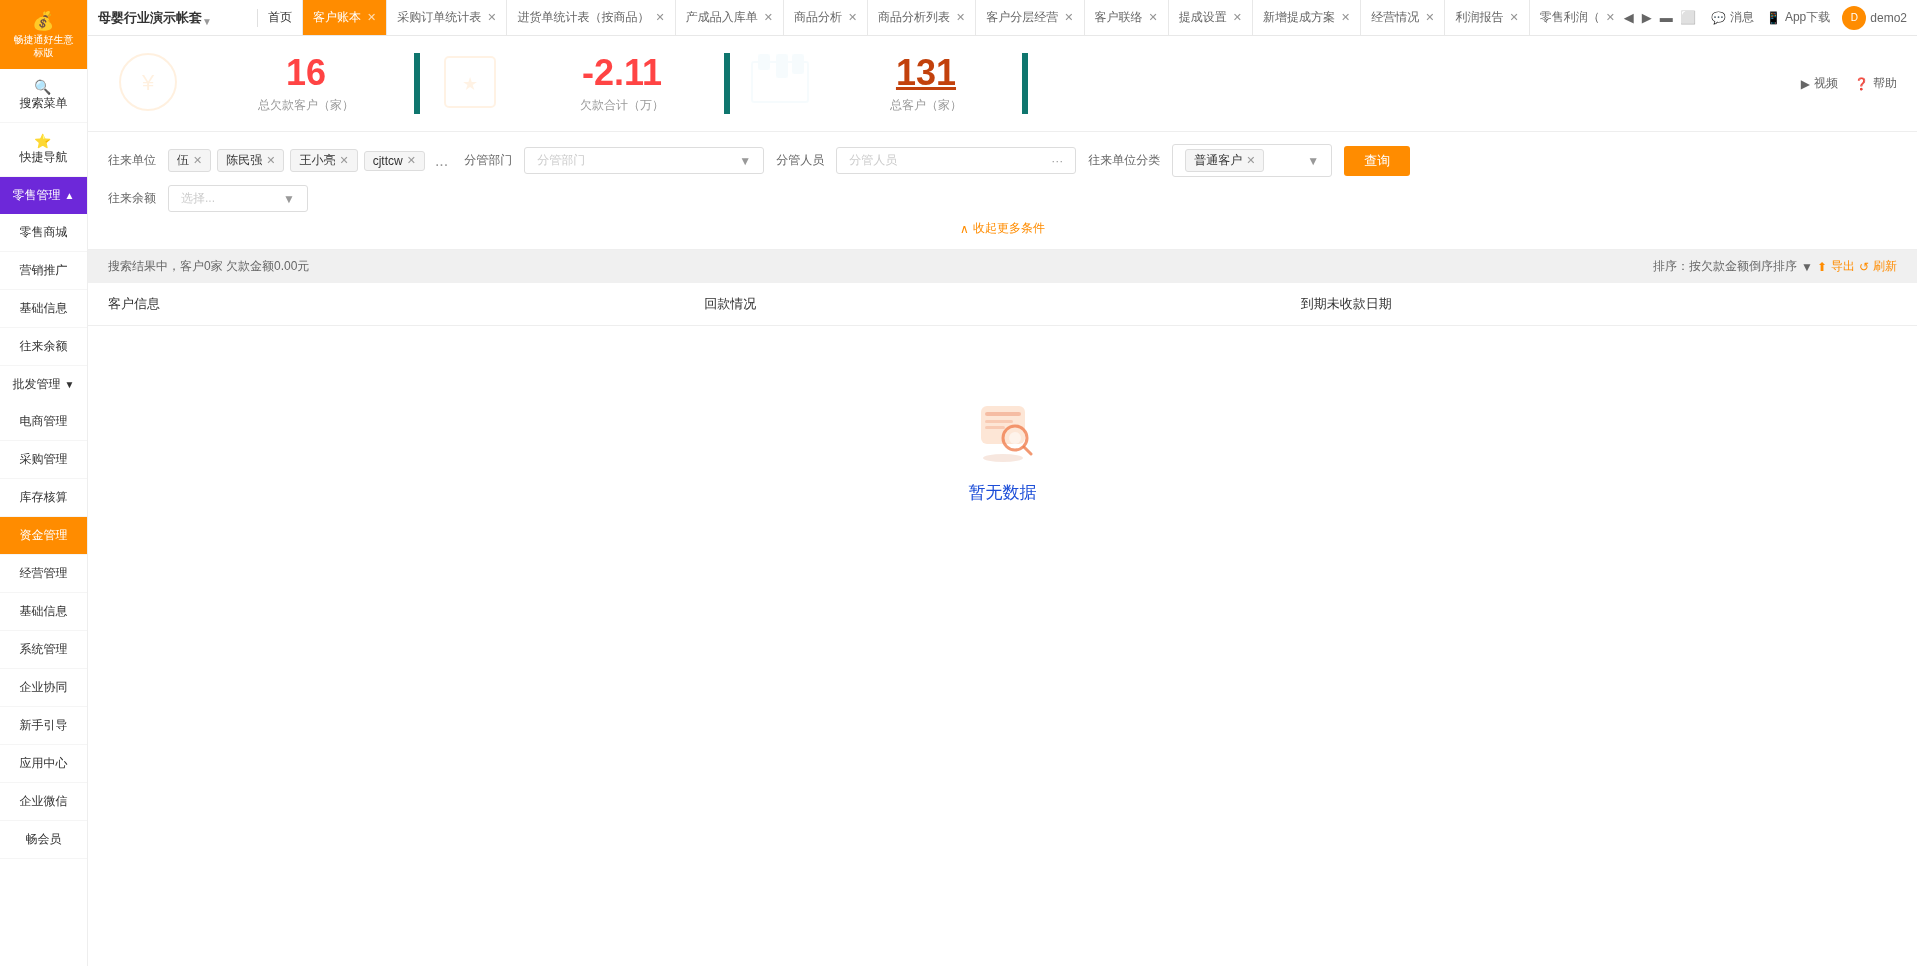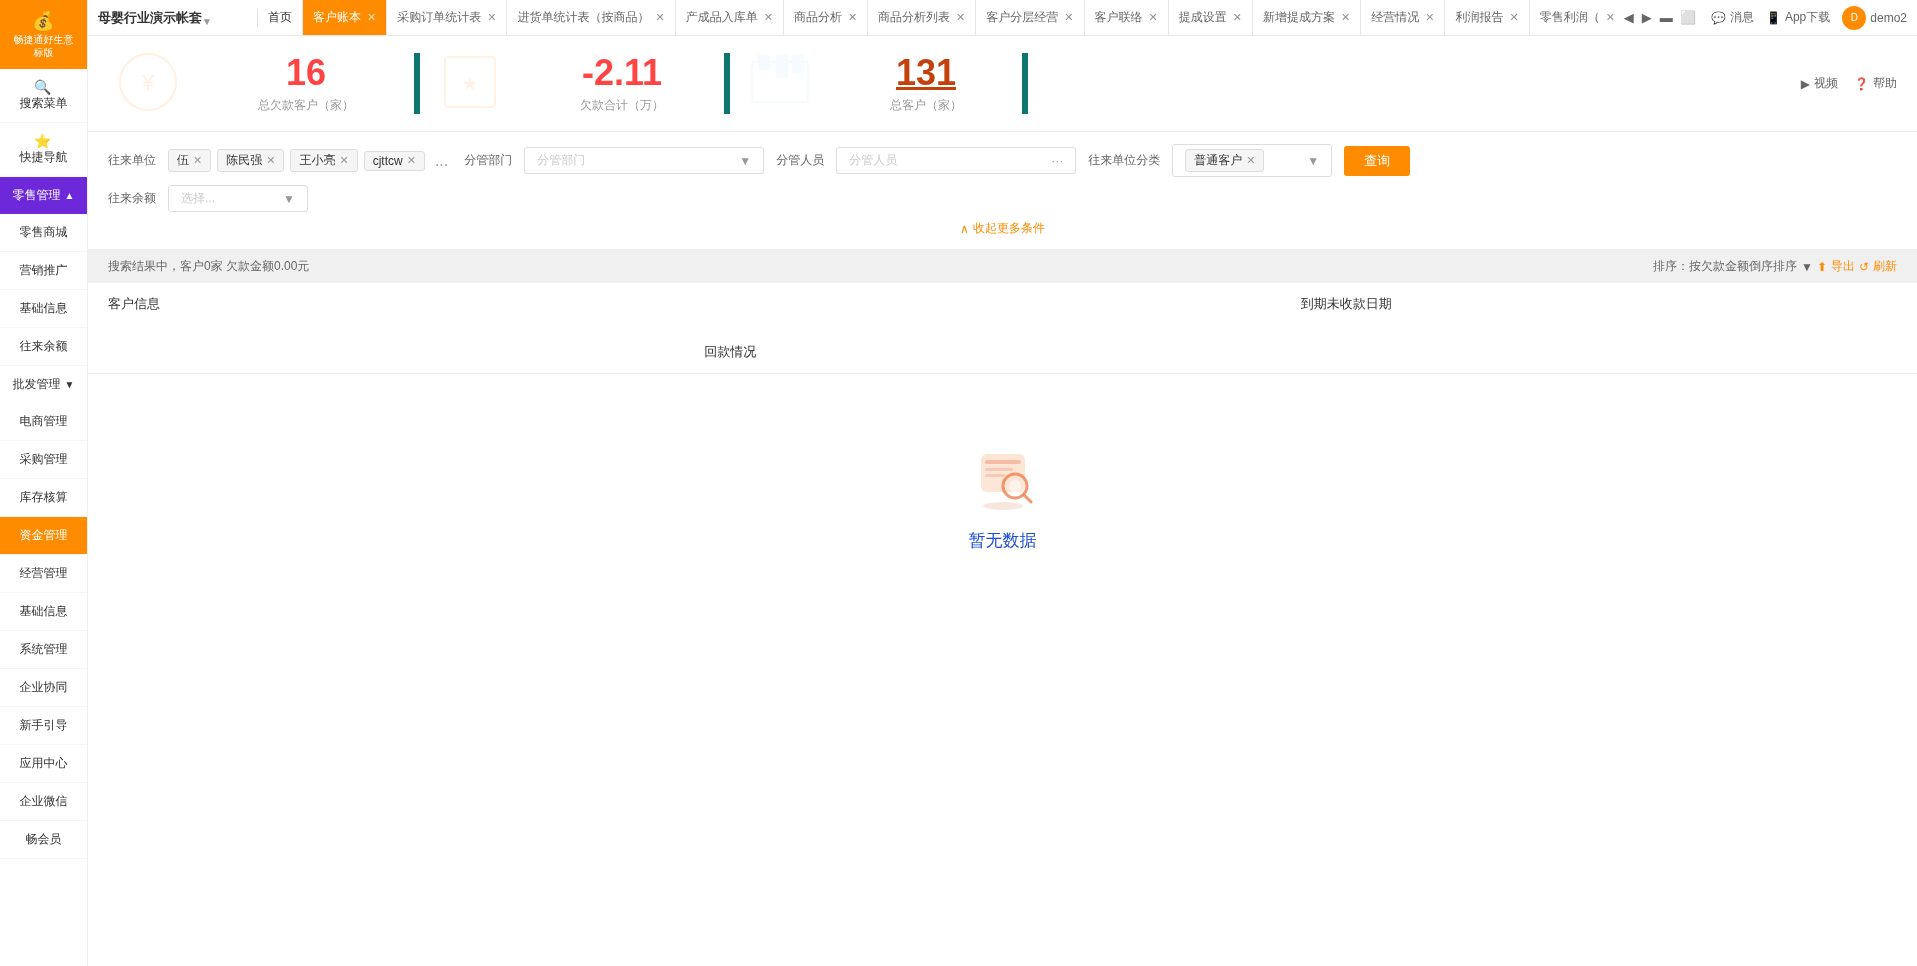--- a/index.html
+++ b/index.html
@@ -58,21 +58,21 @@
     .result-bar { background: #f0f0f0; padding: 8px 20px; display: flex; align-items: center; justify-content: space-between; font-size: 12px; color: #666; flex-shrink: 0; }
     .result-bar-right { display: flex; align-items: center; gap: 4px; }
     .result-sort { display: flex; align-items: center; gap: 4px; cursor: pointer; }
     .result-action { display: flex; align-items: center; gap: 4px; cursor: pointer; color: #ff8c00; }
 
     
     .table-area { flex: 1; background: #fff; overflow: auto; }
     .table-header { display: flex; padding: 12px 20px; border-bottom: 1px solid #eee; font-size: 13px; color: #333; font-weight: 500; background: #fff; }
     .table-col-1 { flex: 2; }
     .table-col-2 { flex: 3; }
-    .table-col-3 { flex: 2; margin-top: 48px; }
+    .table-col-3 { flex: 2; }
     .table-col-4 { flex: 2; }
 
     
     .empty-state { flex: 1; display: flex; flex-direction: column; align-items: center; justify-content: center; padding: 60px 20px; }
     .empty-text { font-size: 17px; color: #1d4ed8; }
   </style>
 </head>
 <body>
 
 <div class="sidebar">

